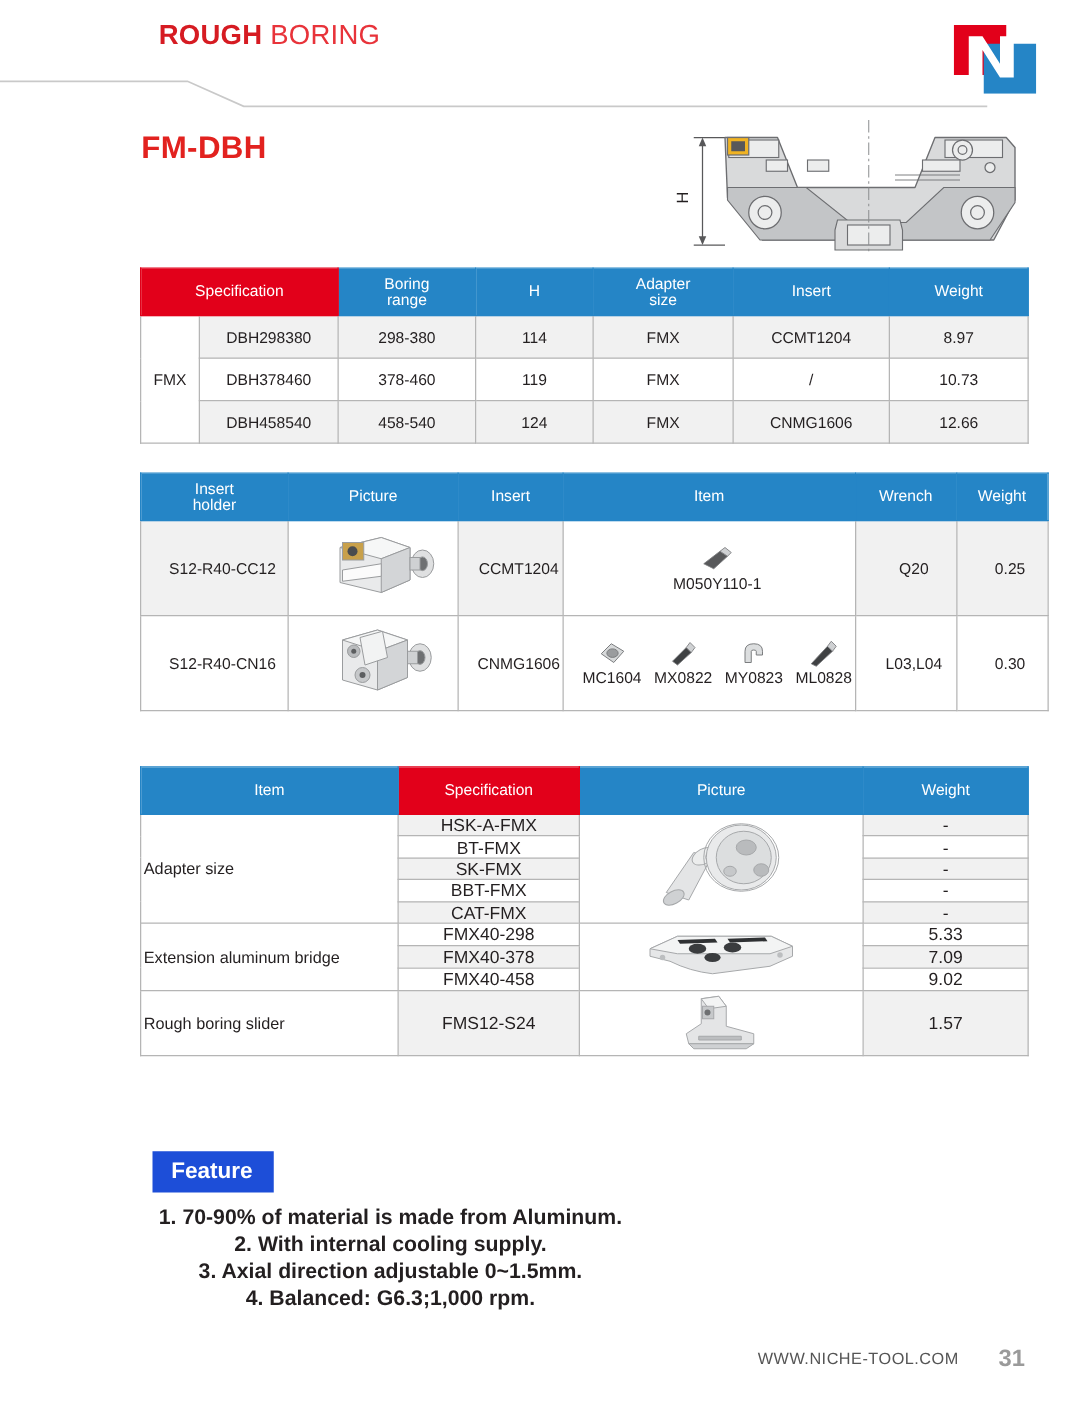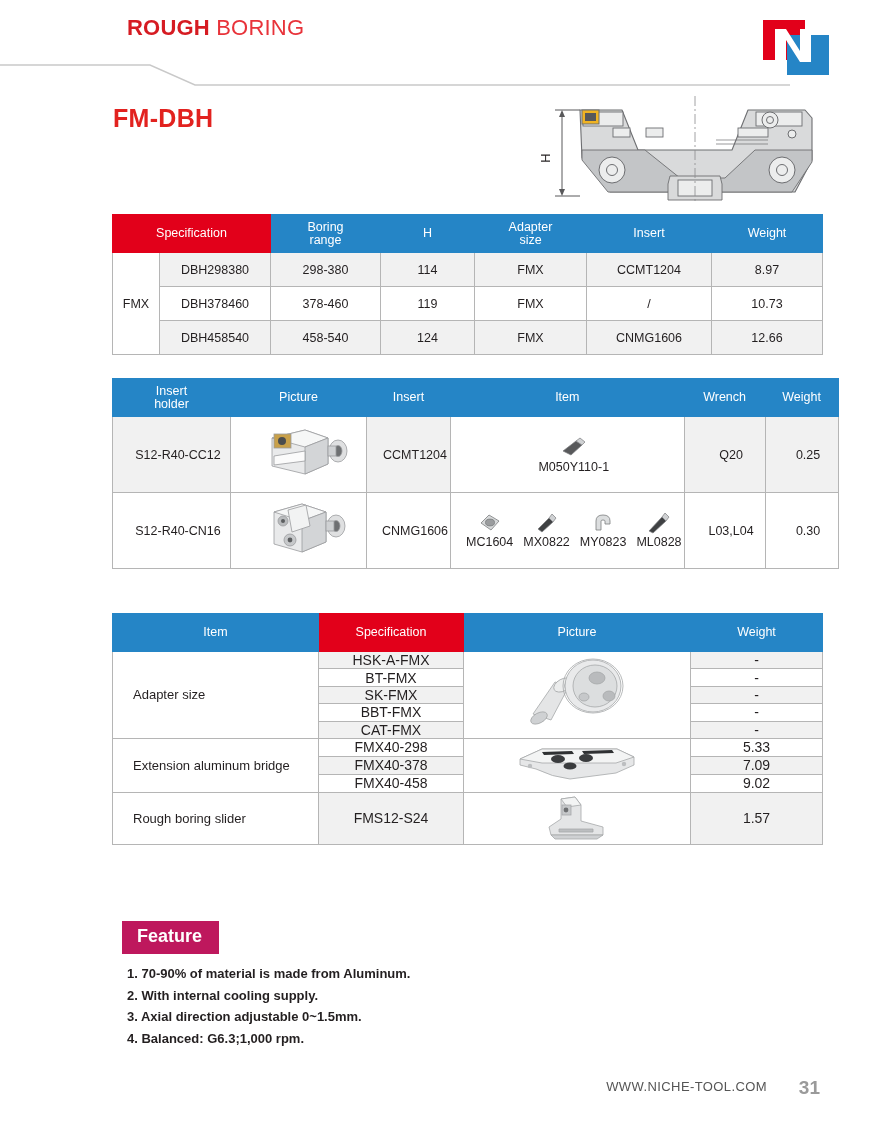--- a/index.html
+++ b/index.html
@@ -82,32 +82,32 @@
 
   .items-wrap {
     display: flex; align-items: flex-end; justify-content: center; gap: 10px;
   }
   .item-one { display: flex; flex-direction: column; align-items: center; }
   .item-lbl { font-size: 12.5px; margin-top: 1px; }
   .item-single { display: flex; flex-direction: column; align-items: center; }
 
   .t3 td { height: 17.4px; font-size: 14px; }
   .t3 .tall { height: 52px; }
-  .t3 .lbl-left { text-align: left; padding-left: 20px; font-size: 13px; }
+  .t3 .lbl-left { text-align: left; padding-left: 2px; font-size: 13px; }
 
   
   .feature-tag {
     position: absolute; left: 122px; top: 921px;
-    background: #be185d; color: #fff;
+    background: #1d4ed8; color: #fff;
     font-size: 18px; font-weight: bold;
     padding: 5px 17px 7px 15px;
   }
   .feature-list {
     position: absolute; left: 127px; top: 963px;
-    font-size: 13px; line-height: 21.5px; font-weight: 600; color: #231f20;
+    font-size: 17px; line-height: 21.5px; font-weight: 600; color: #231f20; text-align: center;
   }
 
   
   .footer-url {
     position: absolute; right: 105px; bottom: 33px;
     font-size: 13px; color: #555; letter-spacing: .4px;
   }
   .footer-page {
     position: absolute; right: 52px; bottom: 28px;
     font-size: 19px; font-weight: bold; color: #9a9a9a;

